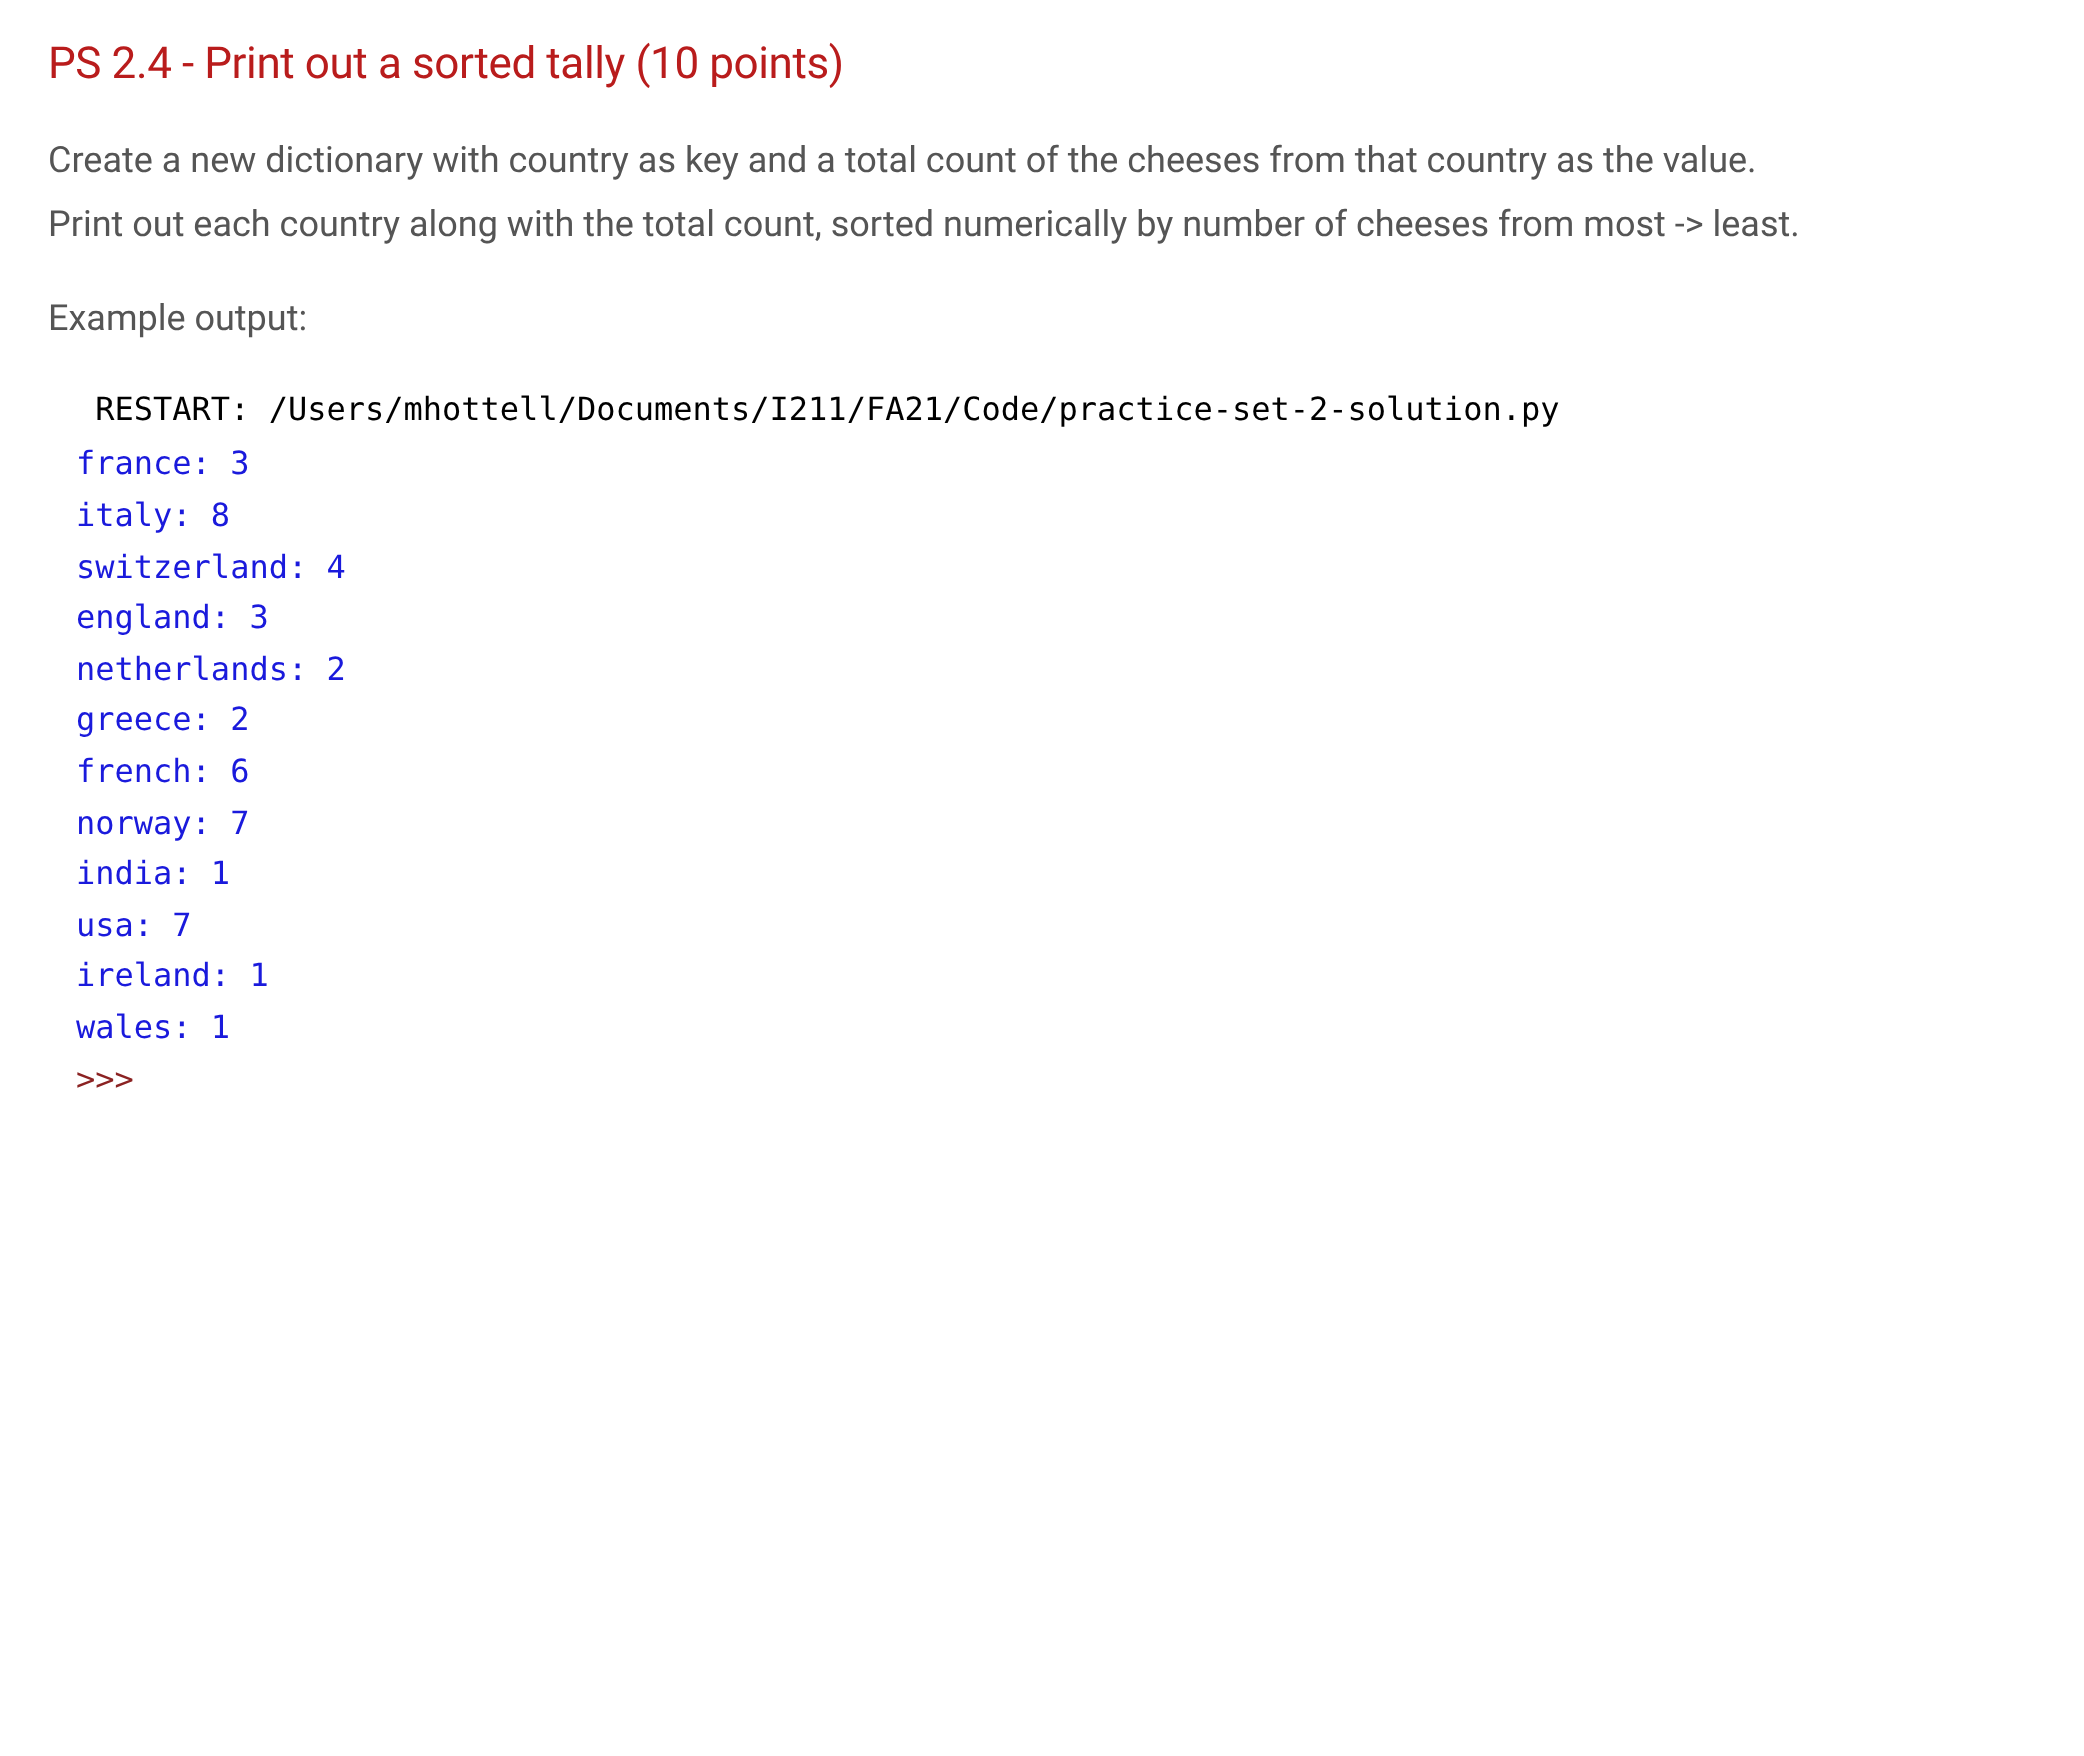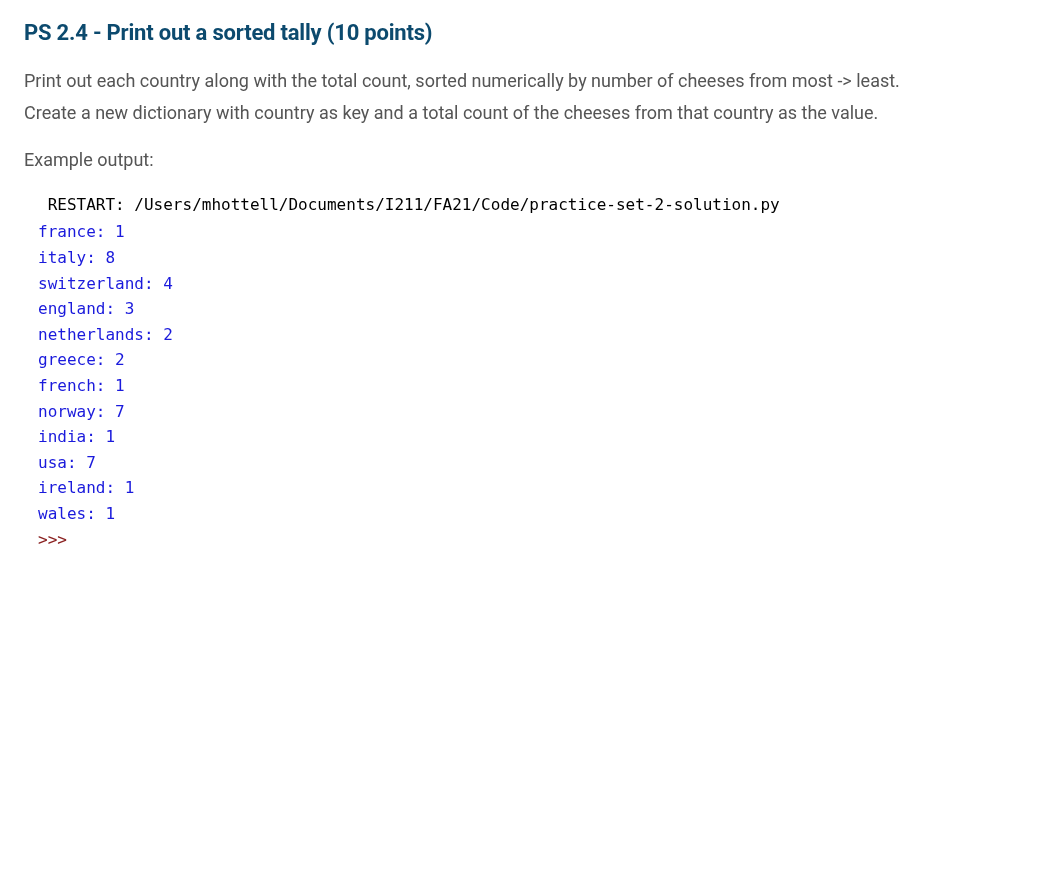--- a/index.html
+++ b/index.html
@@ -6,22 +6,22 @@
     margin: 0;
     padding: 20px 24px;
     font-family: -apple-system, BlinkMacSystemFont, "Segoe UI", Roboto, Helvetica, Arial, sans-serif;
     background: #fff;
     color: #222;
     width: 1042px;
     box-sizing: border-box;
   }
   .heading {
     font-size: 22px;
-    font-weight: 700;
-    color: #0c4a6e;
+    font-weight: 400;
+    color: #b91c1c;
     margin: 0 0 22px 0;
     letter-spacing: -0.2px;
   }
   .body-text {
     font-size: 18px;
     color: #555;
     line-height: 1.55;
     margin: 0 0 22px 0;
   }
   .body-text p {
@@ -51,36 +51,36 @@
     color: #8b2222;
     font-weight: 500;
   }
 </style>
 </head>
 <body>
 
 <h2 class="heading">PS 2.4 - Print out a sorted tally (10 points)</h2>
 
 <div class="body-text">
+  <p>Create a new dictionary with country as key and a total count of the cheeses from that country as the value.</p>
   <p>Print out each country along with the total count, sorted numerically by number of cheeses from most -&gt; least.</p>
-  <p>Create a new dictionary with country as key and a total count of the cheeses from that country as the value.</p>
 </div>
 
 <div class="example-label">Example output:</div>
 
 <div class="code-block">
   <div class="restart-line"><span> RESTART: </span><span>/Users/mhottell/Documents/I211/FA21/Code/practice-set-2-solution.py</span></div>
   <div id="tally-container">
-      <div class="tally-line">france: 1</div>
+      <div class="tally-line">france: 3</div>
       <div class="tally-line">italy: 8</div>
       <div class="tally-line">switzerland: 4</div>
       <div class="tally-line">england: 3</div>
       <div class="tally-line">netherlands: 2</div>
       <div class="tally-line">greece: 2</div>
-      <div class="tally-line">french: 1</div>
+      <div class="tally-line">french: 6</div>
       <div class="tally-line">norway: 7</div>
       <div class="tally-line">india: 1</div>
       <div class="tally-line">usa: 7</div>
       <div class="tally-line">ireland: 1</div>
       <div class="tally-line">wales: 1</div>
     </div>
   <div class="prompt-line">&gt;&gt;&gt;</div>
 </div>
 
 </body></html>

